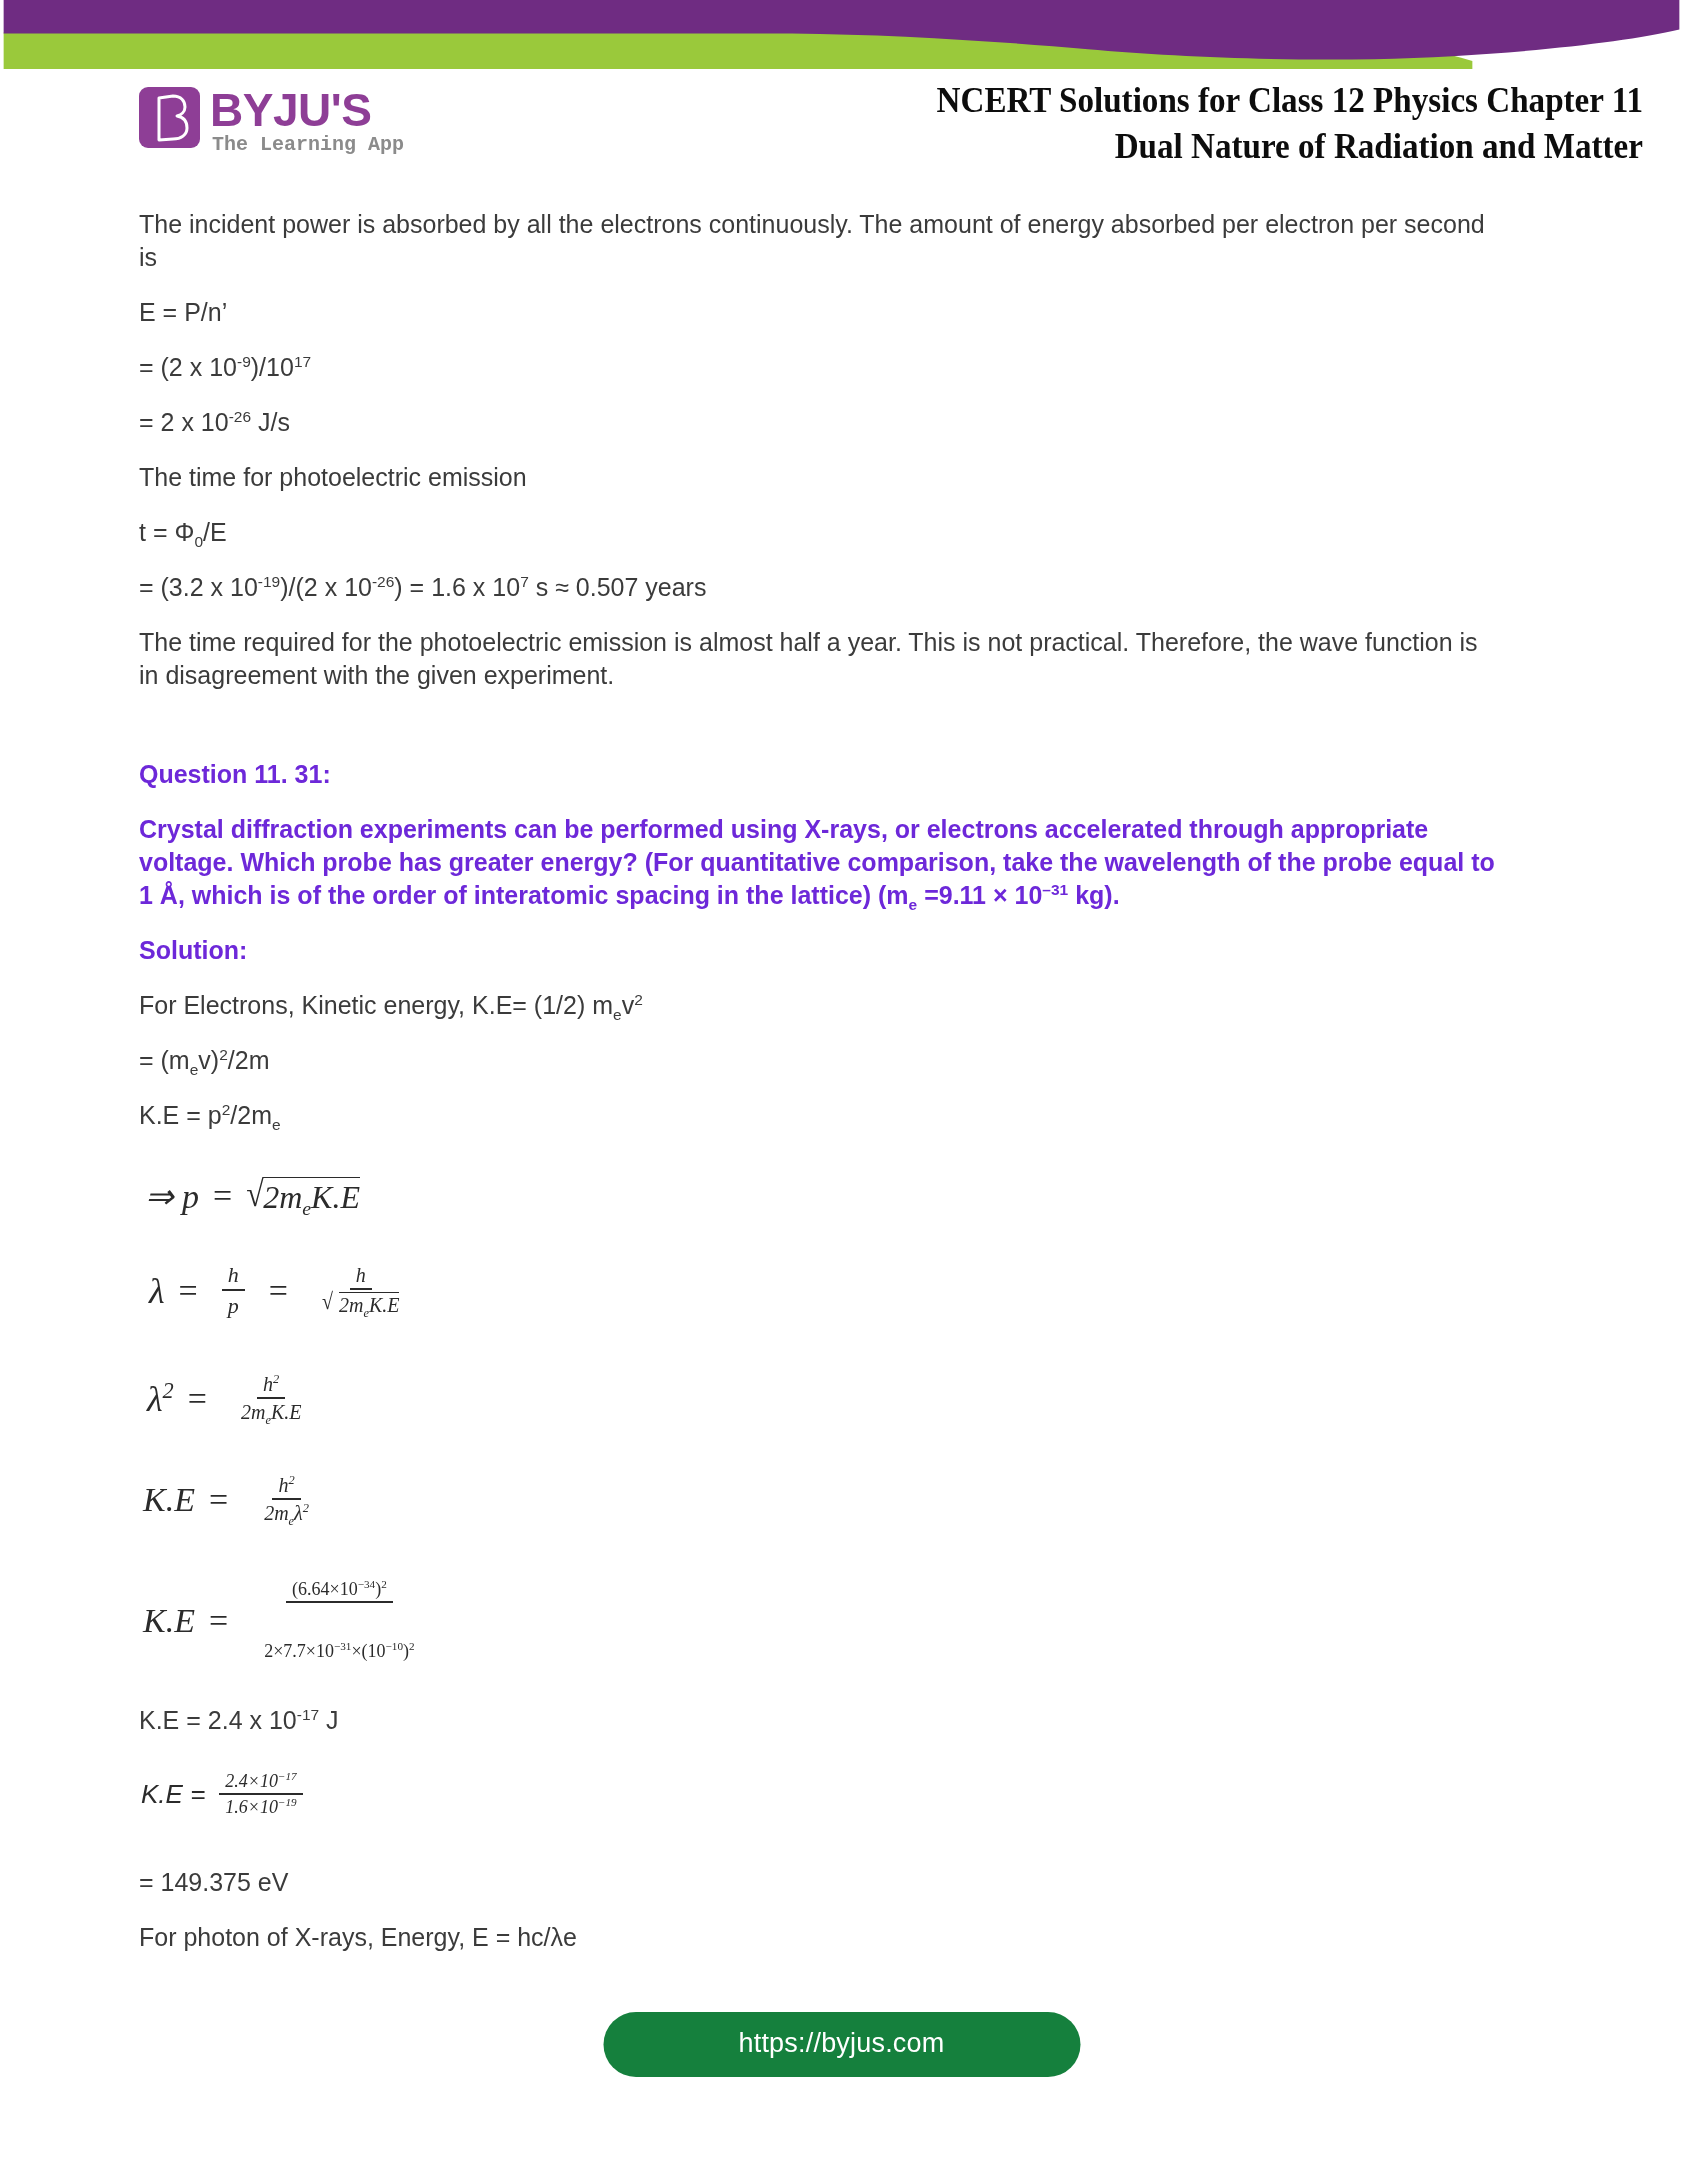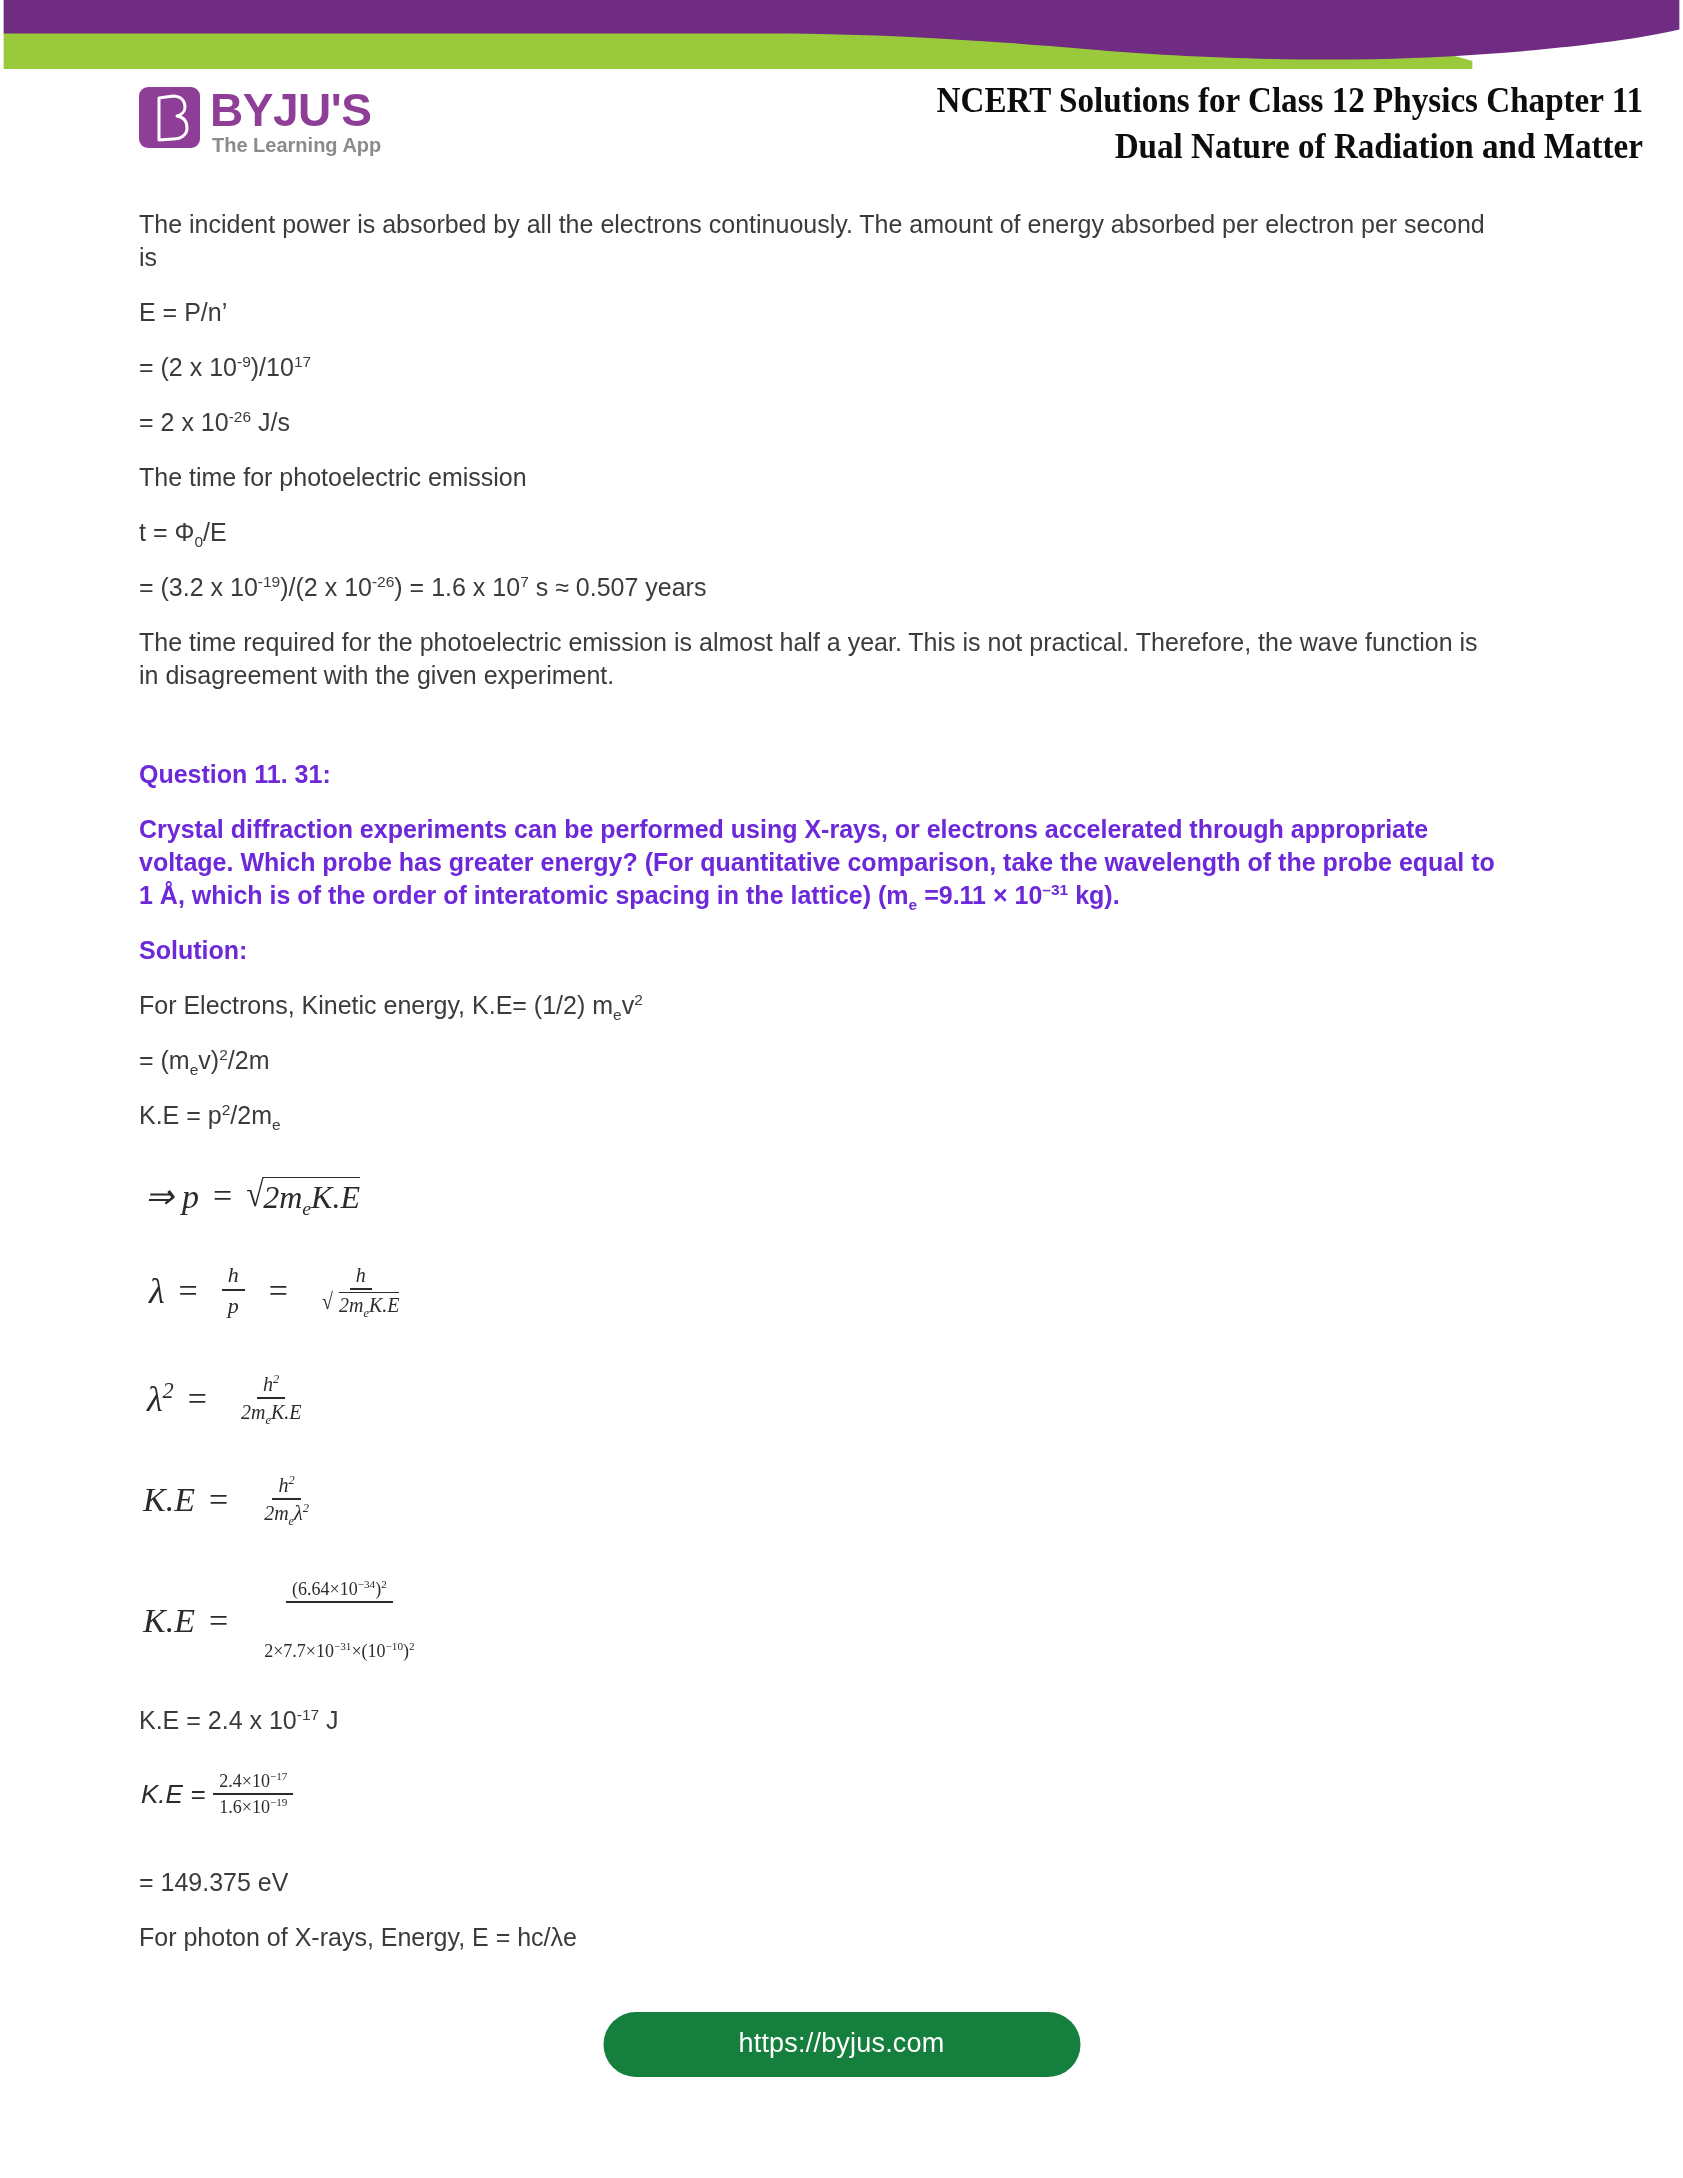--- a/index.html
+++ b/index.html
@@ -55,21 +55,21 @@
     font-weight: bold;
     font-size: 46px;
     letter-spacing: -0.5px;
     color: #8E3E96;
     line-height: 46px;
   }
   #logo-tag {
     position: absolute;
     left: 73px;
     top: 48px;
-    font-family: Liberation Sans, sans-serif;
+    font-family: Liberation Mono, monospace;
     font-weight: bold;
     font-size: 20px;
     color: #8b8b8b;
     line-height: 20px;
   }
 
   
   #doc-title {
     position: absolute;
     right: 40px;
@@ -295,21 +295,21 @@
   </div>
 
   <div style="height:16px"></div>
 
   <p class="para"><span>K.E = 2.4 x 10</span><sup>-17</sup><span> J</span></p>
 
   <div style="height:12px"></div>
 
   <div class="math" style="margin-left:2px;">
     <span class="lhs roman" style="font-size:26px;font-family:'Liberation Sans',sans-serif;">K.E =</span>
-    <span class="frac f18 roman" style="margin-left:8px;">
+    <span class="frac f18 roman" style="margin-left:14px;font-style:italic;">
       <span class="num"><span>2.4×10</span><sup>−17</sup></span>
       <span class="den"><span>1.6×10</span><sup>−19</sup></span>
     </span>
   </div>
 
   <div style="height:22px"></div>
 
   <p class="para">= 149.375 eV</p>
 
   <p class="para">For photon of X-rays, Energy, E = hc/λe</p>

